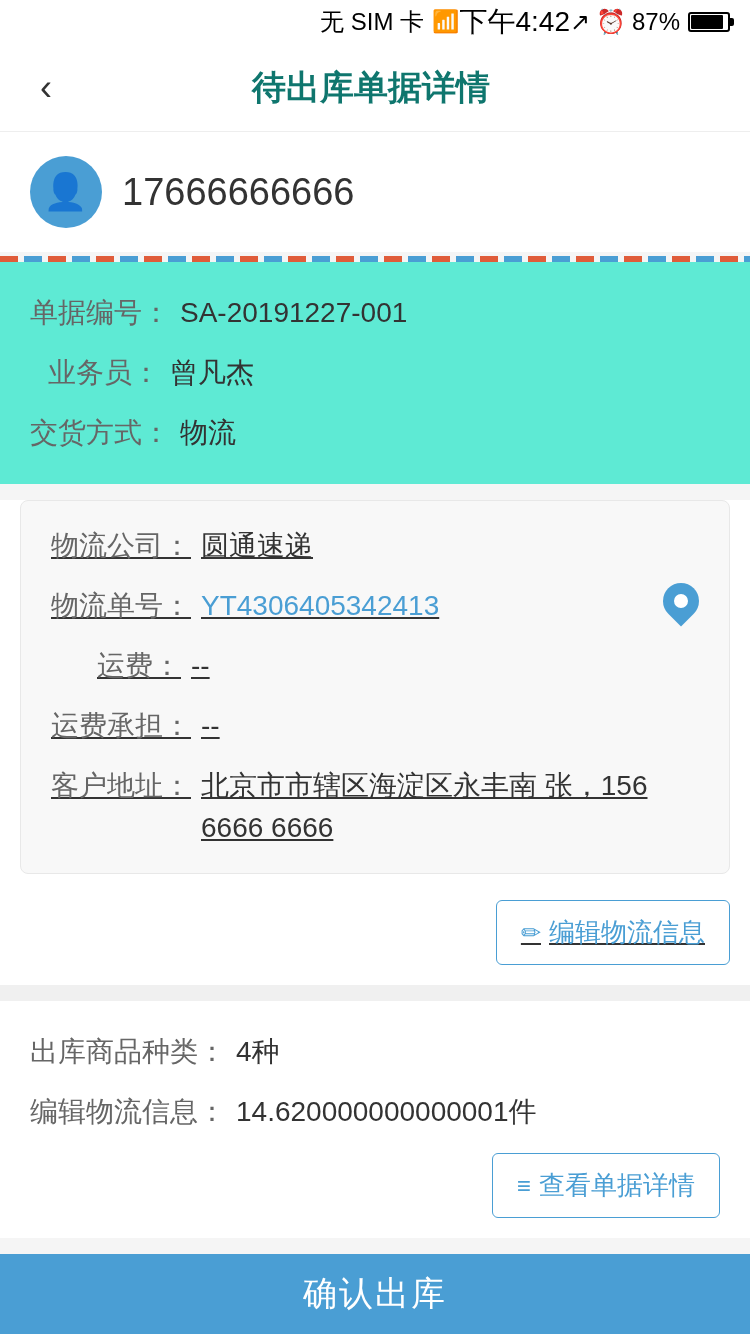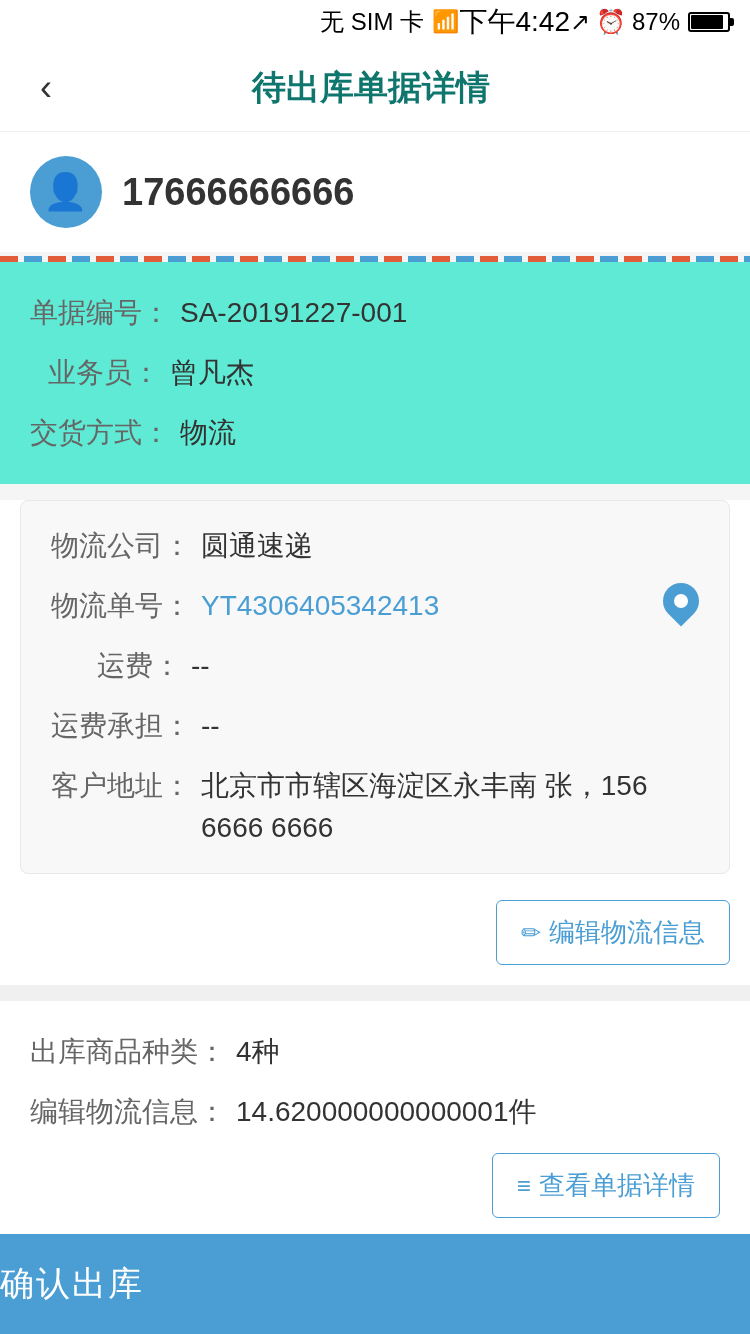--- a/index.html
+++ b/index.html
@@ -90,21 +90,21 @@
     }
     .user-avatar {
       width: 72px; height: 72px;
       border-radius: 50%;
       background: #4a9ed4;
       display: flex; align-items: center; justify-content: center;
       font-size: 36px; color: #fff;
     }
     .user-phone {
       font-size: 38px;
-      font-weight: 700;
+      font-weight: 400;
       color: #333;
     }
 
     
     .dashed-divider {
       height: 6px;
       background: repeating-linear-gradient(
         90deg,
         #e05c3a 0px, #e05c3a 18px,
         transparent 18px, transparent 24px,
@@ -224,25 +224,25 @@
       cursor: pointer;
     }
     .list-icon { font-size: 24px; }
 
     
     .bottom-bar {
       position: fixed;
       bottom: 0;
       left: 0;
       width: 750px;
-      height: 100px;
+      height: 80px;
       background: #4a9ed4;
       display: flex;
       align-items: center;
-      justify-content: flex-start;
+      justify-content: center;
     }
     .confirm-btn {
       font-size: 34px;
       color: #fff;
       font-weight: 500;
       letter-spacing: 2px;
     }
 
     .content-wrap {
       padding-bottom: 100px;
@@ -291,21 +291,21 @@
     <div class="info-row">
       <span class="info-label">业务员：</span>
       <span class="info-value">曾凡杰</span>
     </div>
     <div class="info-row">
       <span class="info-label">交货方式：</span>
       <span class="info-value">物流</span>
     </div>
   </div>
 
-  <div style="background:#fff; padding: 0 20px 0 20px; margin-bottom:0;">
+  <div style="background:#fff; padding: 0 20px 0 20px; margin-bottom:0;text-decoration:underline;">
     <div class="gray-card">
       <div class="info-row">
         <span class="info-label">物流公司：</span>
         <span class="info-value">圆通速递</span>
       </div>
       <div class="info-row">
         <span class="info-label">物流单号：</span>
         <span class="info-value blue">YT43064053424​13</span>
         <span class="location-icon"></span>
       </div>

